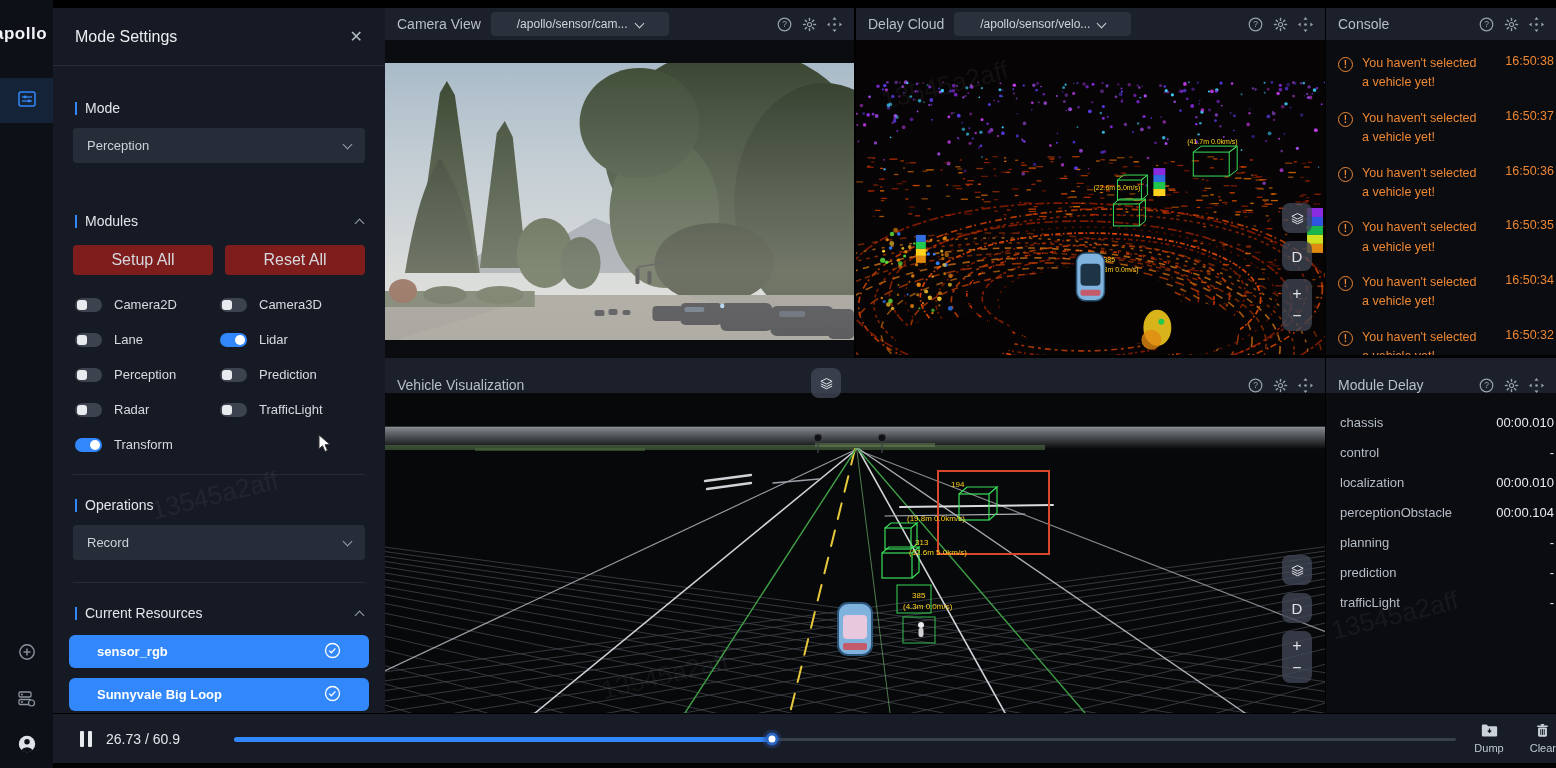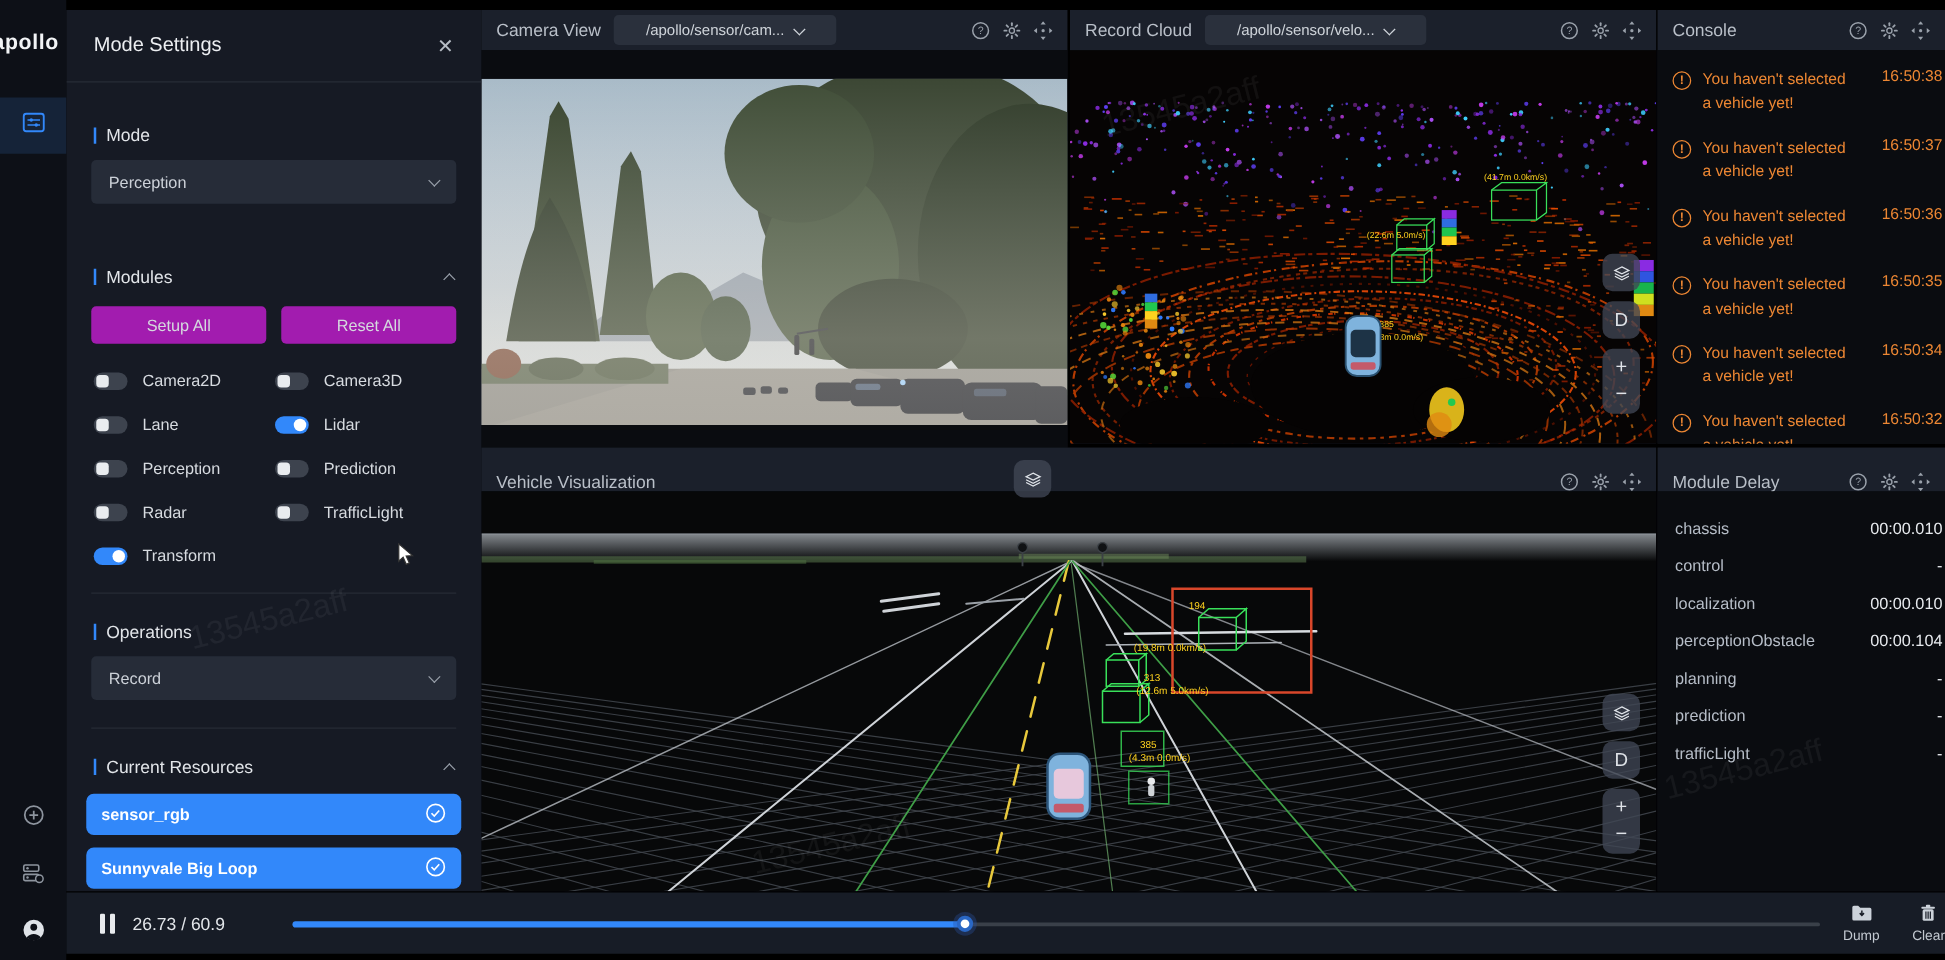--- a/index.html
+++ b/index.html
@@ -20,29 +20,29 @@
   .set-close{color:#b6bcc4;font-size:16px;cursor:pointer;}
   .sec-label{display:flex;align-items:center;gap:8px;margin:12px 22px;color:#e2e5e9;font-size:14px;}
   .sec-label .bar{width:2px;height:13px;background:#3288fa;display:inline-block;}
   .sec-label .spacer{flex:1;}
   .chev{width:7px;height:7px;border-right:1.5px solid #9aa1ab;border-bottom:1.5px solid #9aa1ab;display:inline-block;}
   .chev.up{transform:rotate(-135deg);margin-top:4px;}
   .chev.down{transform:rotate(45deg);margin-top:-2px;}
   .dropdown{margin:12px 20px 0 20px;height:35px;background:#262c38;border-radius:4px;display:flex;align-items:center;justify-content:space-between;padding:0 14px;color:#ccd1d8;font-size:13px;}
   .hr{height:1px;background:#262b35;margin:22px 20px;}
   .btn-row{display:flex;gap:12px;margin:16px 20px 0 20px;}
-  .gbtn{flex:1;height:30px;background:#a21caf;border-radius:4px;color:#d5d9de;font-size:13px;display:flex;align-items:center;justify-content:center;cursor:pointer;}
+  .gbtn{flex:1;height:30px;background:#7f1d1d;border-radius:4px;color:#d5d9de;font-size:16px;display:flex;align-items:center;justify-content:center;cursor:pointer;}
   .tog-grid{display:grid;grid-template-columns:1fr 1fr;margin:8px 20px 0 22px;row-gap:20px;padding-top:14px;}
   .tog-item{display:flex;align-items:center;gap:12px;color:#d7dbe0;font-size:13px;}
   .switch{width:27px;height:14px;border-radius:8px;background:#3d434e;position:relative;flex:0 0 auto;cursor:pointer;}
   .switch .knob{position:absolute;left:2px;top:2px;width:10px;height:10px;border-radius:3px;background:#e9ecef;}
   .switch.on{background:#3288fa;}
   .switch.on .knob{left:15px;border-radius:50%;background:#fff;}
   .chips{margin:14px 16px 0 16px;display:flex;flex-direction:column;gap:10px;}
-  .chip-res{height:33px;background:#3288fa;border-radius:6px;display:flex;align-items:center;justify-content:space-between;padding:0 12px;color:#fff;font-size:13px;font-weight:600;cursor:pointer;}
+  .chip-res{height:33px;background:#3288fa;border-radius:6px;display:flex;align-items:center;justify-content:space-between;padding:0 28px;color:#fff;font-size:13px;font-weight:600;cursor:pointer;}
 
   
   .panel{position:absolute;background:#101319;overflow:hidden;}
   .phead{height:32px;background:#1b202b;display:flex;align-items:center;padding:0 12px;gap:10px;}
   .phead.tall{height:35px;align-items:flex-end;}
   .ptitle{color:#b9bfc8;font-size:14px;}
   .phead .gap{flex:1;}
   .hicon{width:15px;height:15px;color:#9aa1ab;display:flex;align-items:center;justify-content:center;cursor:pointer;}
   .chan{height:24px;background:#2a303c;border-radius:4px;display:flex;align-items:center;gap:8px;padding:0 26px;color:#cfd4da;font-size:12px;cursor:pointer;}
   .pbody{position:relative;width:100%;height:calc(100% - 32px);background:#0a0c10;}
@@ -350,21 +350,21 @@
               <path d="M3 12.5 12 17 21 12.5"></path>
               <path d="M3 16 12 20.5 21 16"></path>
             </svg>
           </div>
       </div>
     </div>
   </div>
 
   <div class="panel" style="left:856px;top:8px;width:469px;height:347px;">
     <div class="phead">
-      <span class="ptitle">Record Cloud</span>
+      <span class="ptitle">Delay Cloud</span>
       <span class="chan">
         <span>/apollo/sensor/velo...</span>
         <span class="chev down" style="border-color:#cfd4da"></span>
       </span>
       <span class="gap"></span>
       <span class="hicon">
           <svg width="15" height="15" viewBox="0 0 15 15">
             <circle cx="7.5" cy="7.5" r="6.3" fill="none" stroke="#9aa1ab" stroke-width="1.2"></circle>
             <text x="7.5" y="10.4" font-size="8.5" text-anchor="middle" fill="#9aa1ab">?</text>
           </svg>

